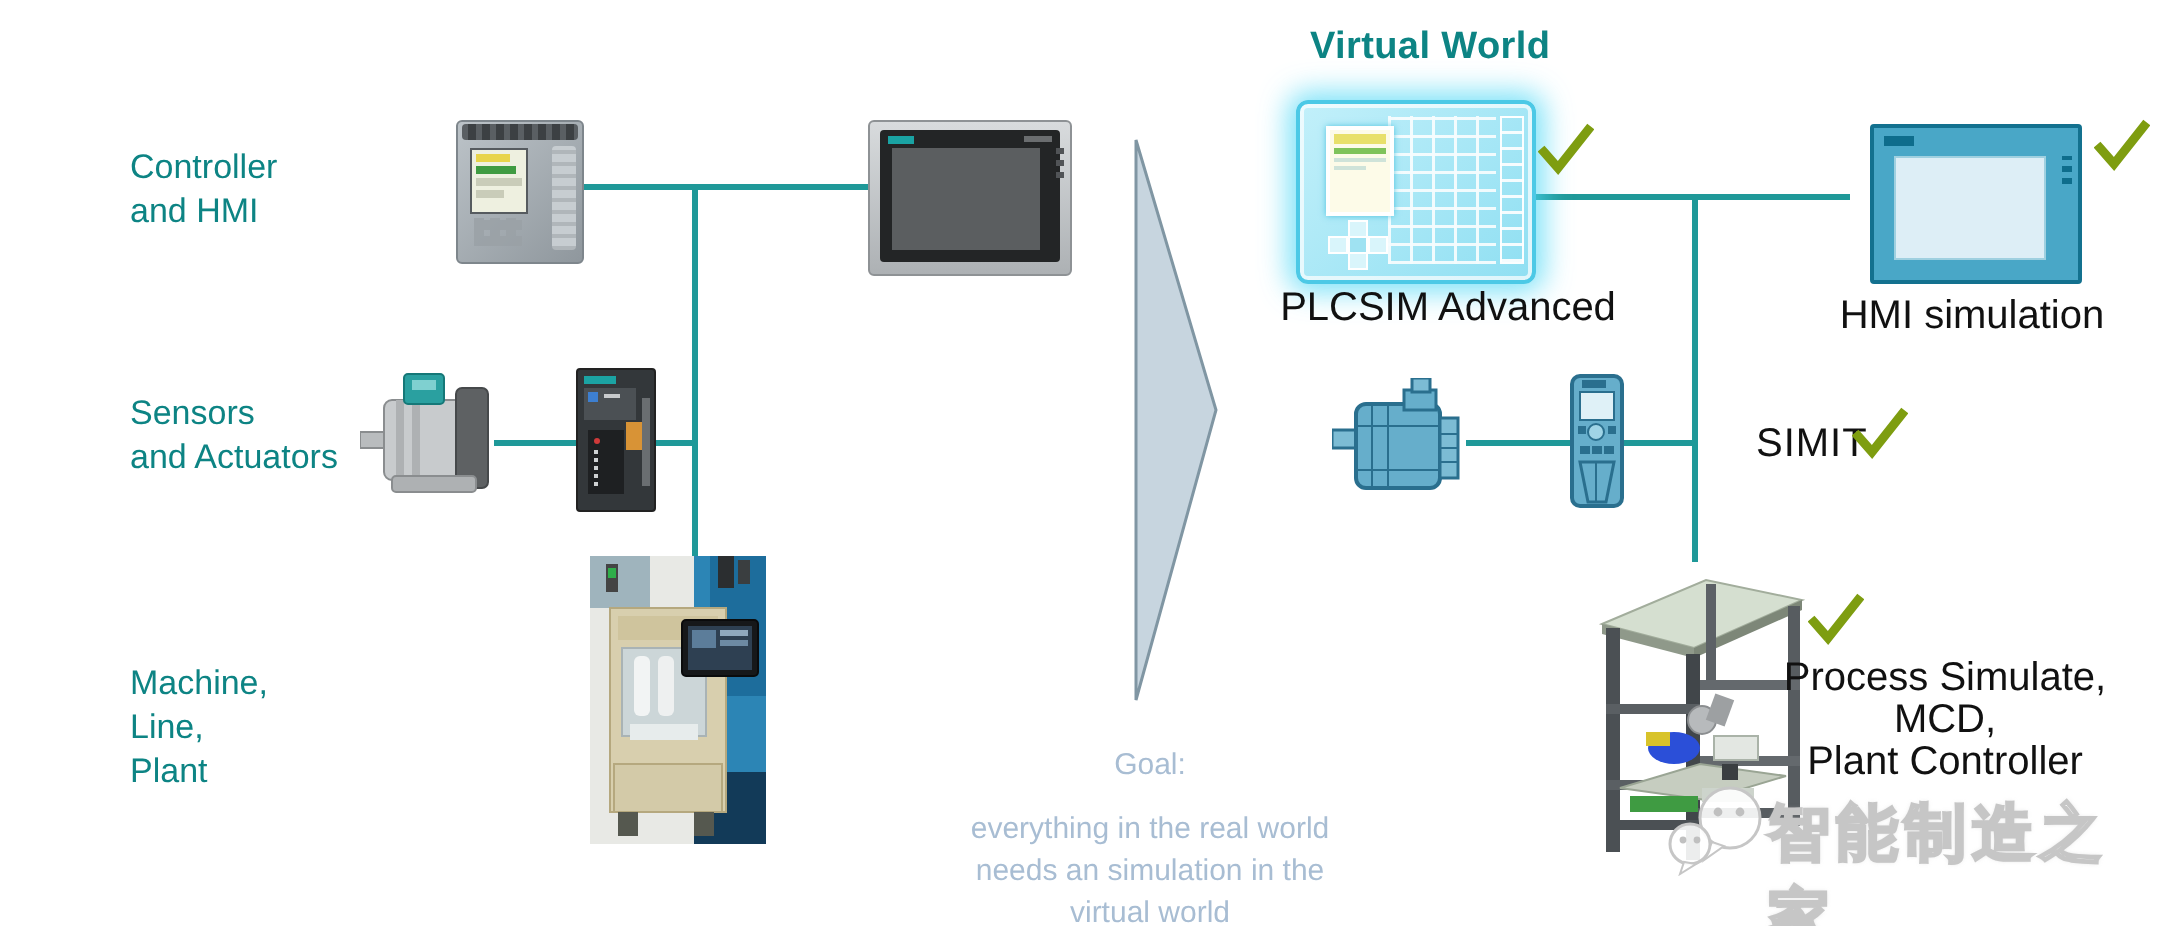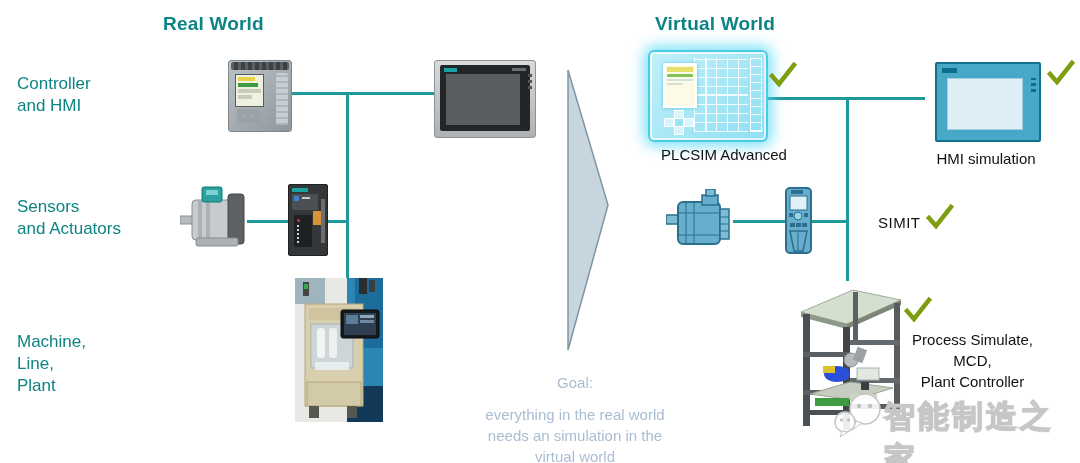--- a/index.html
+++ b/index.html
@@ -1,21 +1,21 @@
 <!DOCTYPE html>
 <html><head>
 <meta charset="utf-8">
 <style>
   html,body{margin:0;padding:0;background:#fff;}
   #canvas{position:relative;width:1080px;height:463px;background:#ffffff;overflow:hidden;
           font-family:"Liberation Sans",sans-serif;}
   .abs{position:absolute;}
   .title{font-size:19px;font-weight:bold;color:#0d8484;letter-spacing:.2px;}
-  .rowlbl{font-size:17px;color:#0d8484;line-height:22px;}
-  .blk{font-size:15px;color:#111;line-height:21px;}
+  .rowlbl{font-size:17px;color:#0d8484;line-height:22px;margin-left:48px;}
+  .blk{font-size:20px;color:#111;line-height:21px;}
   .line{position:absolute;background:#1f9999;}
   .goal{font-size:15px;color:#a8bdd3;text-align:center;line-height:21px;}
   .goal .h{margin-bottom:11px;}
   .center{text-align:center;}
   
   .rplc{width:62px;height:70px;border:1px solid #7e868c;border-radius:3px;
         background:linear-gradient(135deg,#bcc3c8,#8f979d);}
   .rplc .conn{position:absolute;left:2px;top:1px;right:2px;height:8px;background:#3c4043;
         background-image:repeating-linear-gradient(90deg,#5a5f63 0 3px,#3c4043 3px 7px);border-radius:2px;}
   .rplc .scr{position:absolute;left:6px;top:13px;width:27px;height:31px;background:#eef0e0;border:1px solid #565b5f;}
@@ -68,21 +68,20 @@
   
   .wm{font-size:31px;font-weight:bold;color:rgba(255,255,255,.92);letter-spacing:3px;
       -webkit-text-stroke:1.3px #c6c6c6;text-shadow:0 0 2px rgba(180,180,180,.5);}
   svg{display:block;}
 </style>
 </head>
 <body>
 
 <div id="canvas">
 
-  <div class="abs title" style="left:163px;top:13px;">Real World</div>
   <div class="abs title" style="left:655px;top:13px;">Virtual World</div>
 
   <div class="abs rowlbl" style="left:17px;top:73px;">
     <div>Controller</div>
     <div>and HMI</div>
   </div>
   <div class="abs rowlbl" style="left:17px;top:331px;">
     <div>Machine,</div>
     <div>Line,</div>
     <div>Plant</div>

